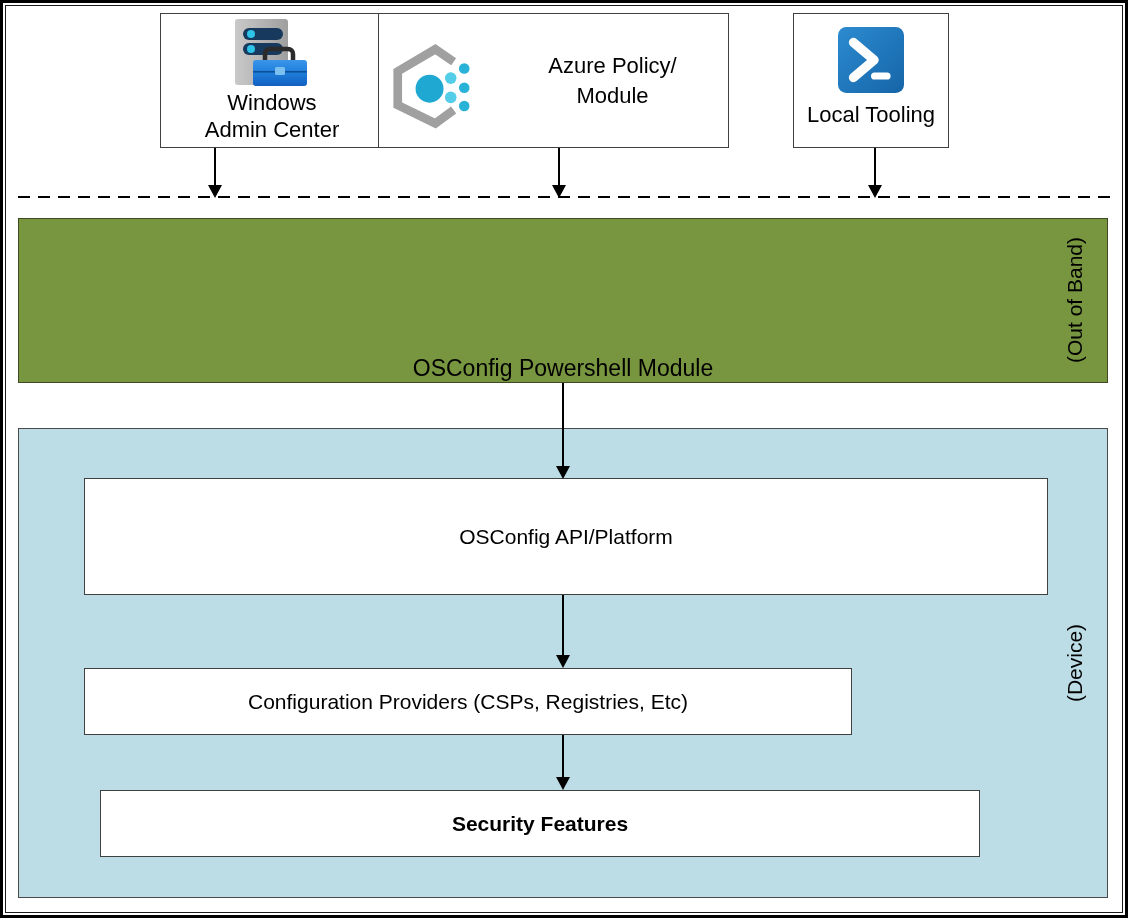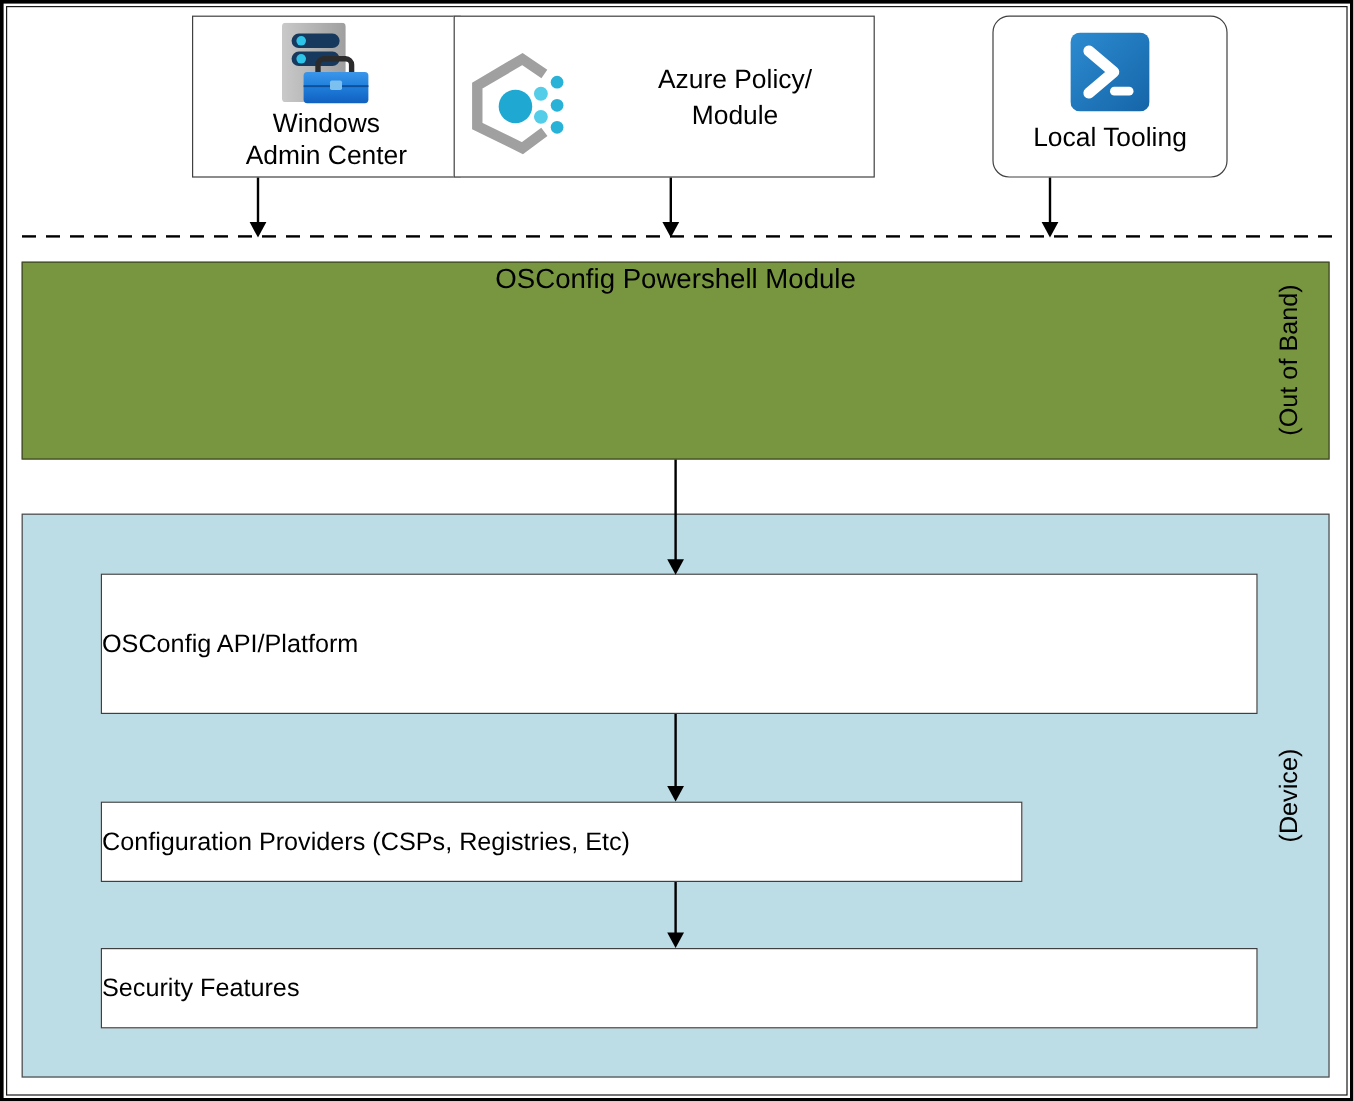--- a/index.html
+++ b/index.html
@@ -18,31 +18,31 @@
 
   .box{position:absolute;background:#fff;border:1px solid #404040;box-sizing:border-box;}
 
   
   .src{display:flex;flex-direction:column;align-items:center;justify-content:flex-start;}
   .src-label{font-size:22px;line-height:27px;text-align:center;}
   .src-row{flex-direction:row;align-items:center;justify-content:flex-start;}
   .src-row .src-label{flex:1;font-size:22px;line-height:30px;}
 
   
-  .band{position:absolute;box-sizing:border-box;display:flex;align-items:flex-start;justify-content:center;}
+  .band{position:absolute;box-sizing:border-box;display:flex;align-items:flex-end;justify-content:center;}
   .band-title{font-size:23px;}
   .rot-label{
     position:absolute;width:220px;height:28px;line-height:28px;
     text-align:center;font-size:21px;
     transform:rotate(-90deg);
     pointer-events:none;
   }
 
   
-  .layer{display:flex;align-items:center;font-size:21px;}
+  .layer{display:flex;align-items:center;justify-content:center;font-size:21px;}
 
   
   .arrow{position:absolute;width:16px;z-index:5;}
   .arrow-line{position:absolute;left:50%;top:0;width:2px;height:calc(100% - 12px);background:#000;transform:translateX(-50%);}
   .arrow-head{position:absolute;left:50%;bottom:0;width:0;height:0;transform:translateX(-50%);
     border-left:7px solid transparent;border-right:7px solid transparent;border-top:13px solid #000;}
 
   .dashed-line{position:absolute;height:2px;
     background:repeating-linear-gradient(90deg,#000 0 12px,transparent 12px 20px);}
 
@@ -91,21 +91,21 @@
       <circle cx="76" cy="42" r="5.5" fill="#29B2D8"></circle>
       <circle cx="76" cy="62" r="5.5" fill="#29B2D8"></circle>
       <circle cx="76" cy="81" r="5.5" fill="#29B2D8"></circle>
     </svg>
     <div class="src-label">
       <div>Azure Policy/</div>
       <div>Module</div>
     </div>
   </div>
 
-  <div class="box src" style="left:827px;top:13px;width:196px;height:135px;border-radius:14px;">
+  <div class="box src" style="left:793px;top:13px;width:156px;height:135px;">
     <svg class="icon" width="66" height="66" viewBox="0 0 64 64" style="margin-top:13px">
       <defs>
         <linearGradient id="ps" x1="0" y1="0" x2="1" y2="1">
           <stop offset="0" stop-color="#2D8BD0"></stop>
             <stop offset="1" stop-color="#1565A8"></stop>
         </linearGradient>
       </defs>
       <rect x="0" y="0" width="64" height="64" rx="8" fill="url(#ps)"></rect>
       <path d="M15,15 L35,32 L15,49" fill="none" stroke="#ffffff" stroke-width="9" stroke-linejoin="round" stroke-linecap="round"></path>
       <rect x="32" y="44" width="19" height="7" rx="3.5" fill="#ffffff"></rect>
@@ -142,21 +142,21 @@
 
   <div class="band" style="left: 18px; top: 428px; width: 1090px; height: 470px; border: 1px solid rgb(74, 74, 74); background-color: rgb(188, 220, 230);"></div>
   <div class="rot-label" style="left:965px;top:649px;">(Device)</div>
 
   <div class="box layer" style="left:84px;top:478px;width:964px;height:117px;">
     <span>OSConfig API/Platform</span>
   </div>
   <div class="box layer" style="left:84px;top:668px;width:768px;height:67px;">
     <span>Configuration Providers (CSPs, Registries, Etc)</span>
   </div>
-  <div class="box layer" style="left:84px;top:790px;width:964px;height:67px;">
+  <div class="box layer" style="left:100px;top:790px;width:880px;height:67px;font-weight:bold;">
     <span>Security Features</span>
   </div>
 
   <div class="arrow" style="left:555px;top:595px;height:73px;">
     <div class="arrow-line"></div>
     <div class="arrow-head"></div>
   </div>
   <div class="arrow" style="left:555px;top:735px;height:55px;">
     <div class="arrow-line"></div>
     <div class="arrow-head"></div>

